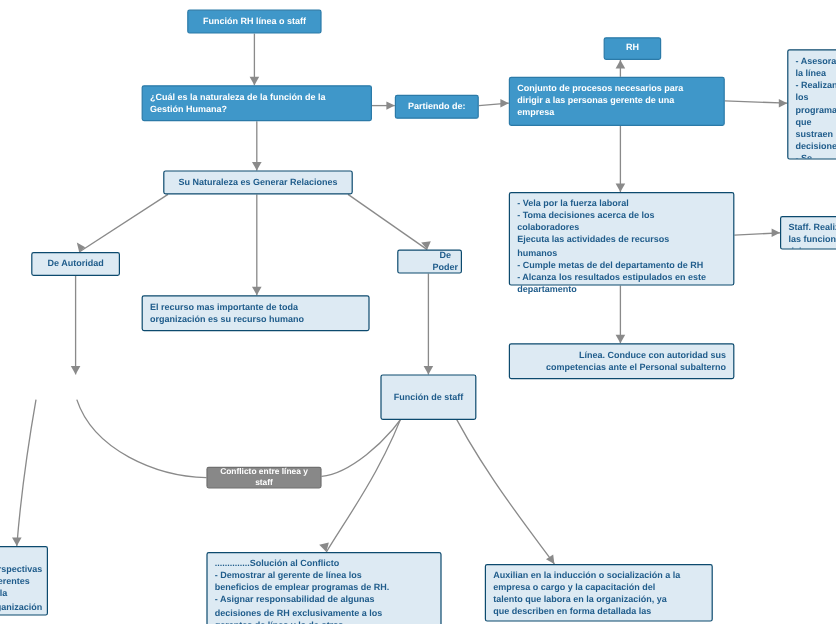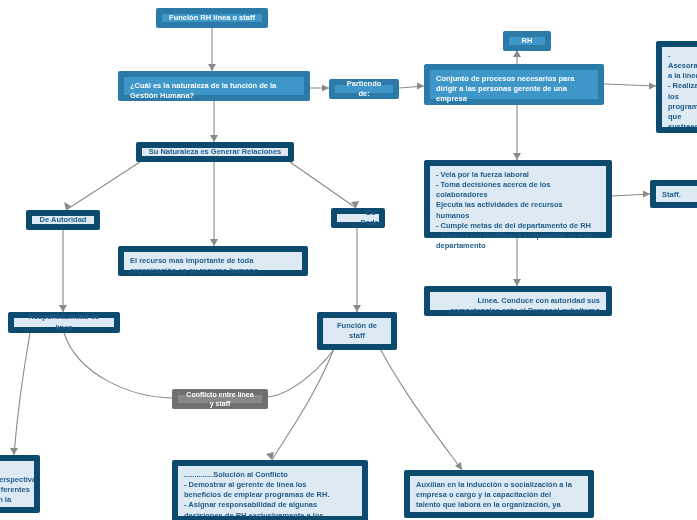--- a/index.html
+++ b/index.html
@@ -19,21 +19,21 @@
     position: absolute;
     left: 0;
     top: 0;
     width: 697px;
     height: 520px;
     pointer-events: none;
   }
   .node {
     position: absolute;
     box-sizing: border-box;
-    border: 6px solid #0c4a6e;
+    border: 1px solid #0c4a6e;
     background: #ddeaf3;
     color: #1f5c8b;
     font-size: 7.5px;
     line-height: 1.35;
     font-weight: bold;
     padding: 4px 6px;
     border-radius: 2px;
   }
   .node.center {
     text-align: center;
@@ -195,23 +195,20 @@
   <div class="node left" style="left:118px;top:246px;width:190px;height:30px;">
     <span class="txt">El recurso mas importante de toda
 organización es  su recurso humano</span>
   </div>
 
   <div class="node left" style="left:424px;top:286px;width:188px;height:30px;text-align:right;">
     <span class="txt">Línea. Conduce con autoridad sus
 competencias ante el Personal subalterno</span>
   </div>
 
-  <div class="node center" style="left:8px;top:312px;width:112px;height:21px;">
-    <span class="txt">Responsabilidad de línea</span>
-  </div>
 
   <div class="node center" style="left:317px;top:312px;width:80px;height:38px;">
     <span class="txt">Función de staff</span>
   </div>
 
   <div class="node gray center" style="left:172px;top:389px;width:96px;height:18px;font-size:7px;">
     <span class="txt">Conflicto entre línea y staff</span>
   </div>
 
   <div class="node left" style="left:-18px;top:455px;width:58px;height:58px;overflow:hidden;">

